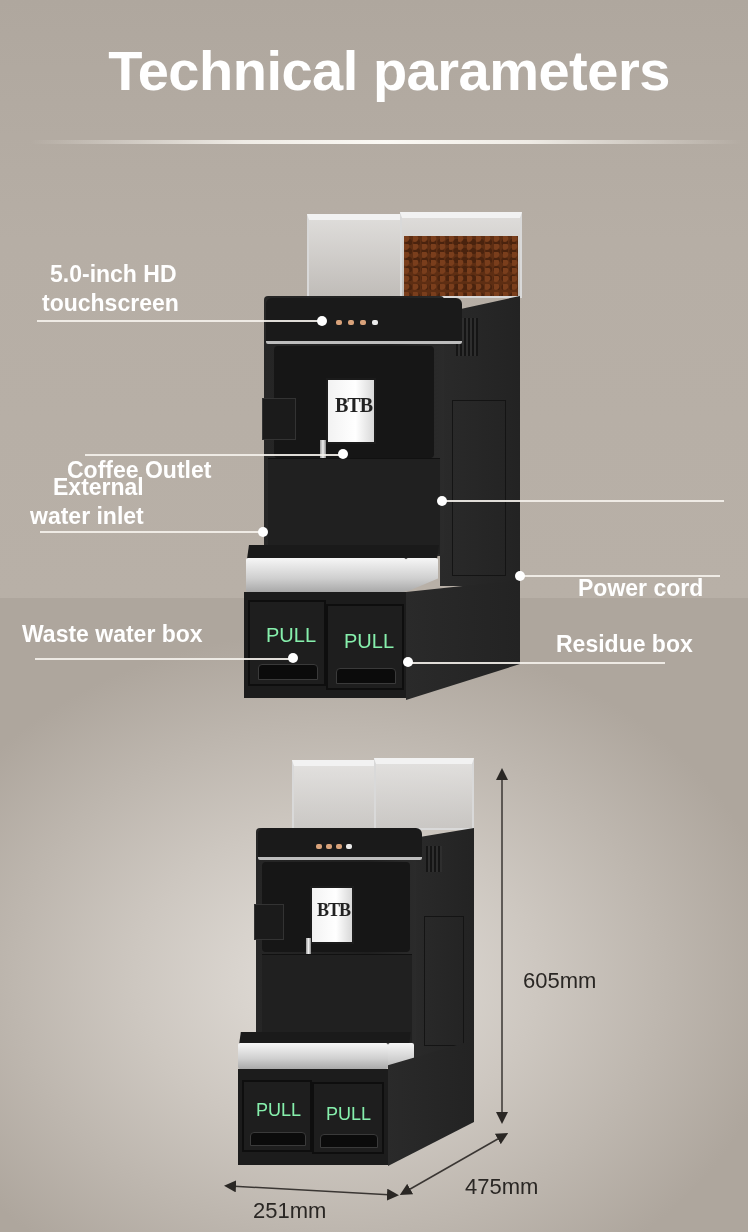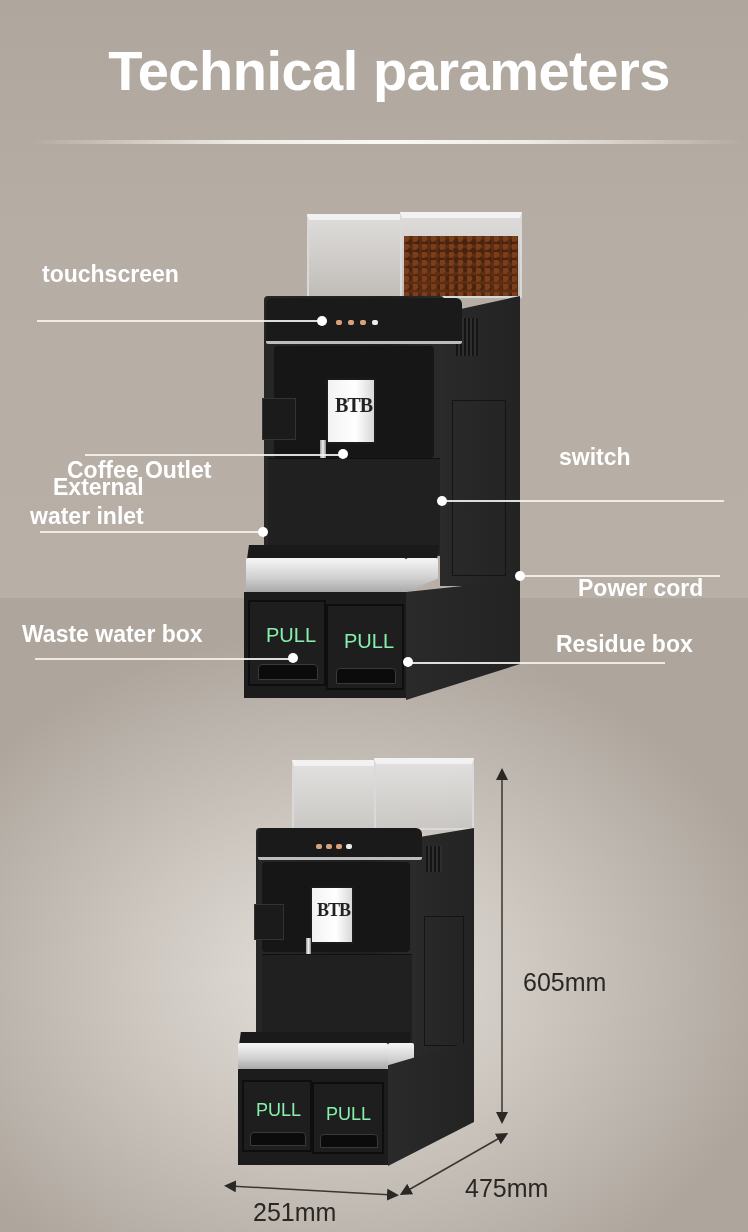--- a/index.html
+++ b/index.html
@@ -29,21 +29,21 @@
   .label {
     position: absolute; color: #ffffff; font-weight: bold; font-size: 23px; line-height: 29px;
   }
   .leader {
     position: absolute; height: 2px; background: rgba(245,242,236,0.9);
   }
   .dot {
     position: absolute; width: 10px; height: 10px; border-radius: 50%; background: #ffffff;
   }
   .dim {
-    position: absolute; color: #2a2724; font-size: 25px;
+    position: absolute; color: #2a2724; font-size: 22px;
   }
   .hopper {
     position: absolute; border: 2px solid #d9d9d9; border-top: 6px solid #f2f2f2;
     background: linear-gradient(180deg, rgba(235,235,235,0.75), rgba(200,200,200,0.55));
   }
   .beans {
     position: absolute;
     background:
       radial-gradient(circle at 20% 30%, #7a3e1c 0 3px, transparent 4px) 0 0/9px 8px,
       radial-gradient(circle at 60% 70%, #4a230e 0 3px, transparent 4px) 0 0/8px 9px,
@@ -130,20 +130,21 @@
     <span class="slot" style="left:8px;top:62px;width:60px;height:16px;"></span>
   </div>
   <div class="drawer" style="left:326px;top:604px;width:78px;height:86px;">
     <span class="pull" style="left:16px;top:24px;">PULL</span>
     <span class="slot" style="left:8px;top:62px;width:60px;height:16px;"></span>
   </div>
 </div>
 
 <div>
   <div class="label" style="left:50px;top:260px;">
+    <div>5.0-inch HD</div>
     <div style="margin-left:-8px;">touchscreen</div>
   </div>
   <div class="leader" style="left:37px;top:320px;width:285px;"></div>
   <div class="dot" style="left:317px;top:316px;"></div>
 </div>
 
 <div>
   <div class="label" style="left:67px;top:412px;margin-top:44px;">Coffee Outlet</div>
   <div class="leader" style="left:85px;top:454px;width:258px;"></div>
   <div class="dot" style="left:338px;top:449px;"></div>
@@ -153,21 +154,20 @@
   <div class="label" style="left:30px;top:473px;text-align:right;">
     <div>External</div>
     <div>water inlet</div>
   </div>
   <div class="leader" style="left:40px;top:531px;width:224px;"></div>
   <div class="dot" style="left:258px;top:527px;"></div>
 </div>
 
 <div>
   <div class="label" style="left:559px;top:443px;">
-    <div>switch</div>
   </div>
   <div class="leader" style="left:442px;top:500px;width:282px;"></div>
   <div class="dot" style="left:437px;top:496px;"></div>
 </div>
 
 <div>
   <div class="label" style="left:578px;top:574px;">Power cord</div>
   <div class="leader" style="left:520px;top:575px;width:200px;"></div>
   <div class="dot" style="left:515px;top:571px;"></div>
 </div>

